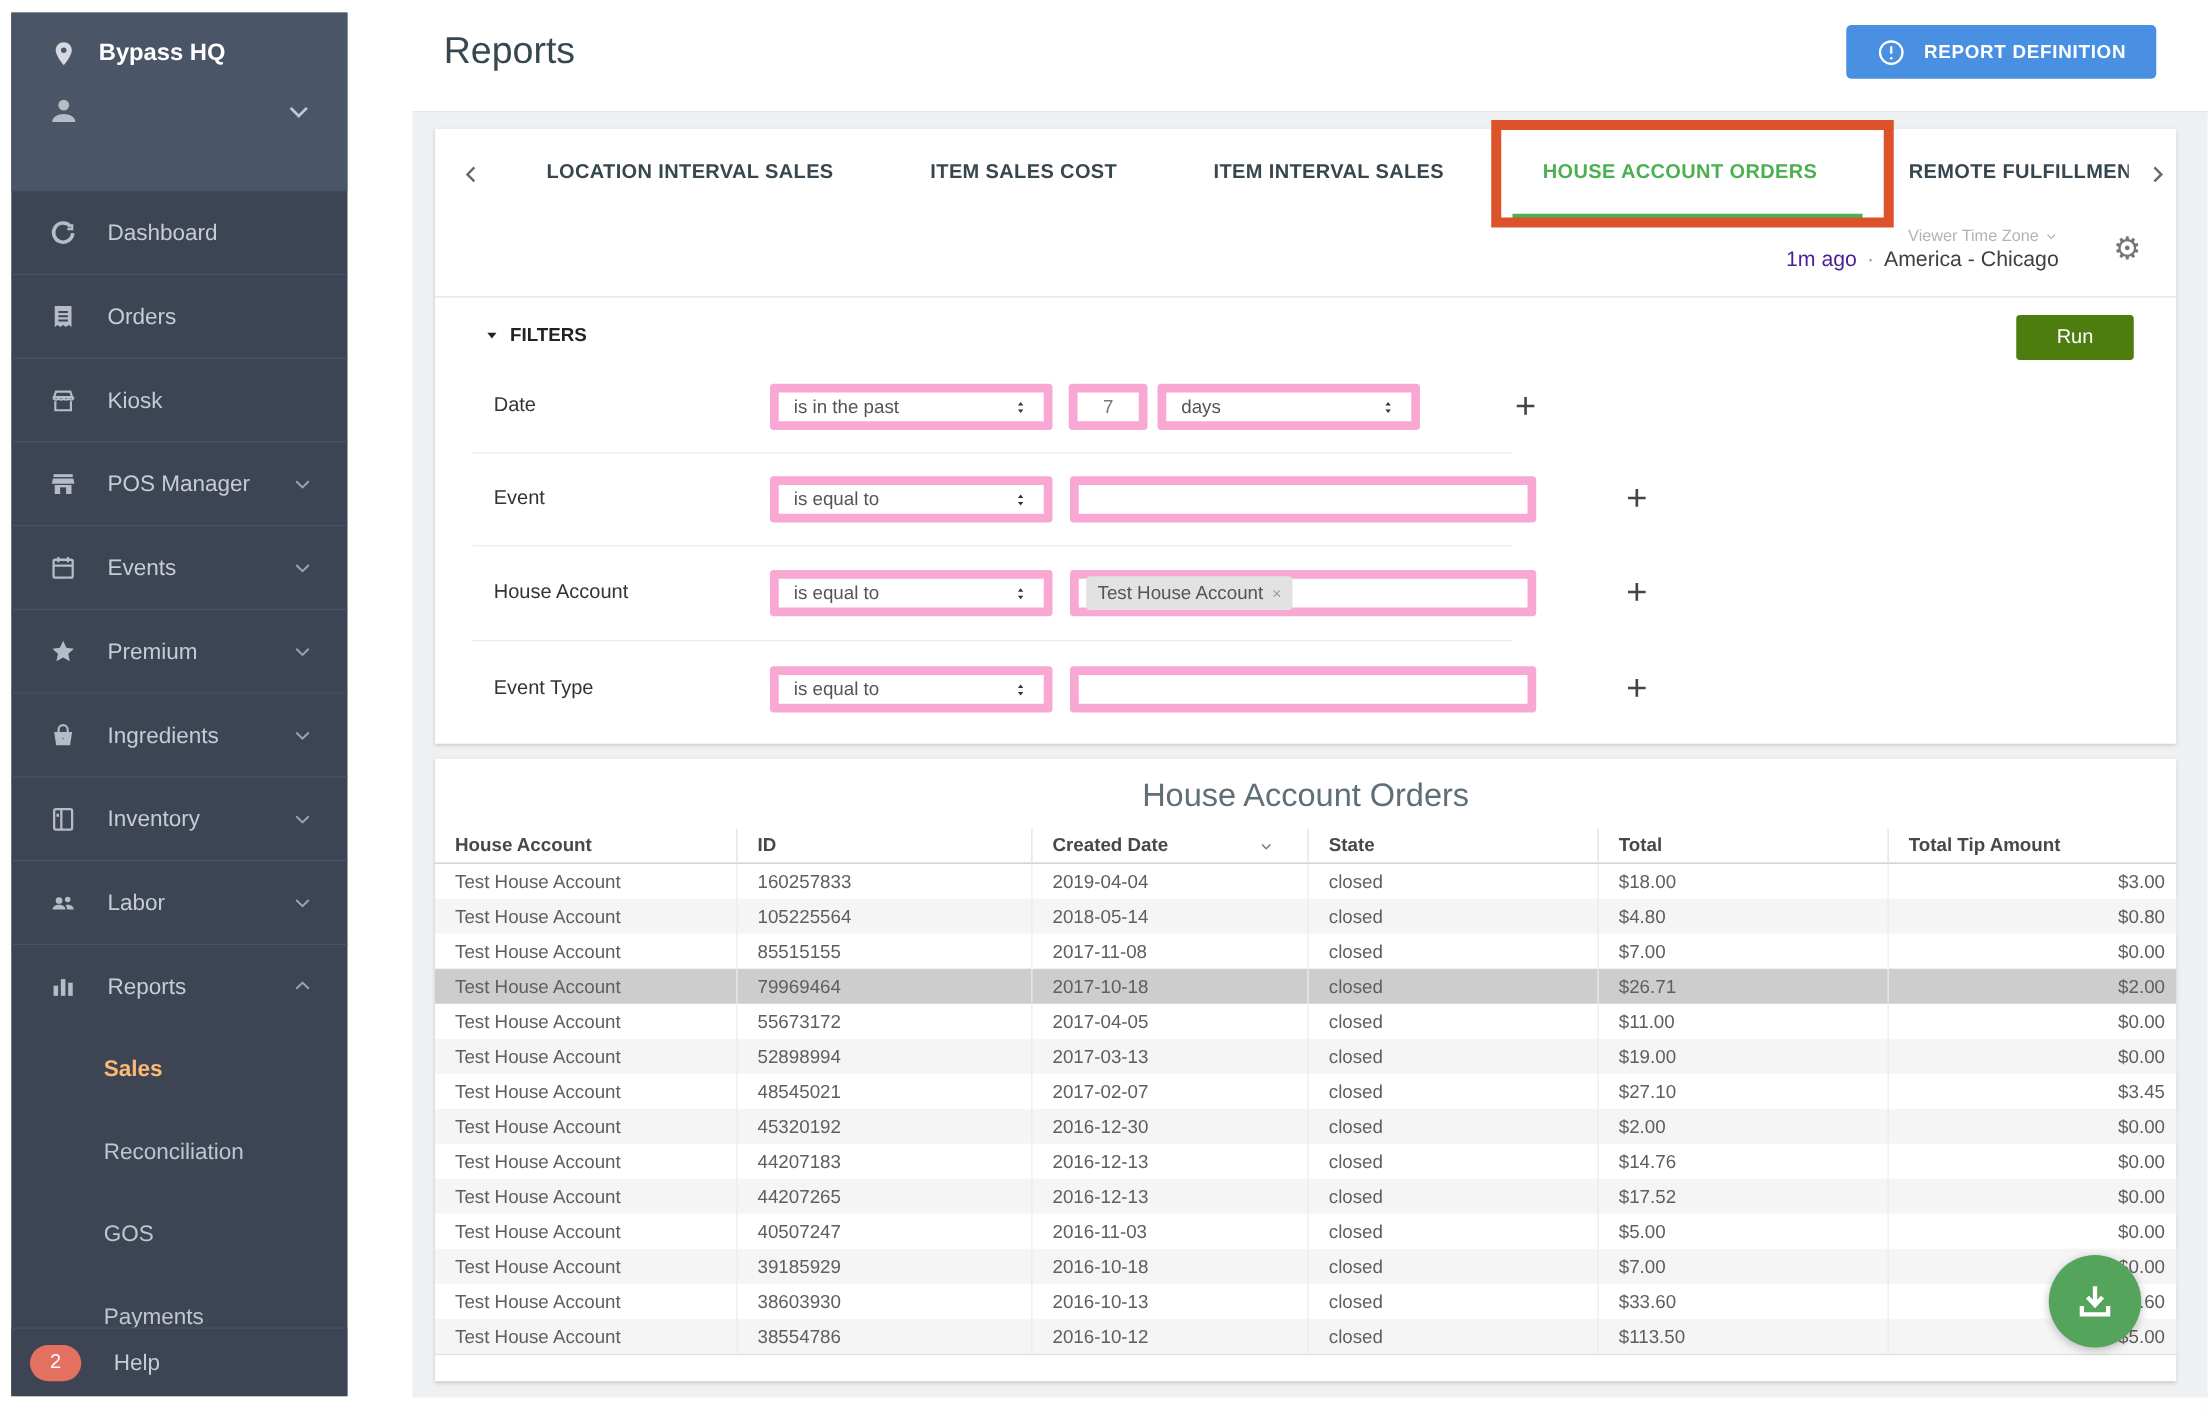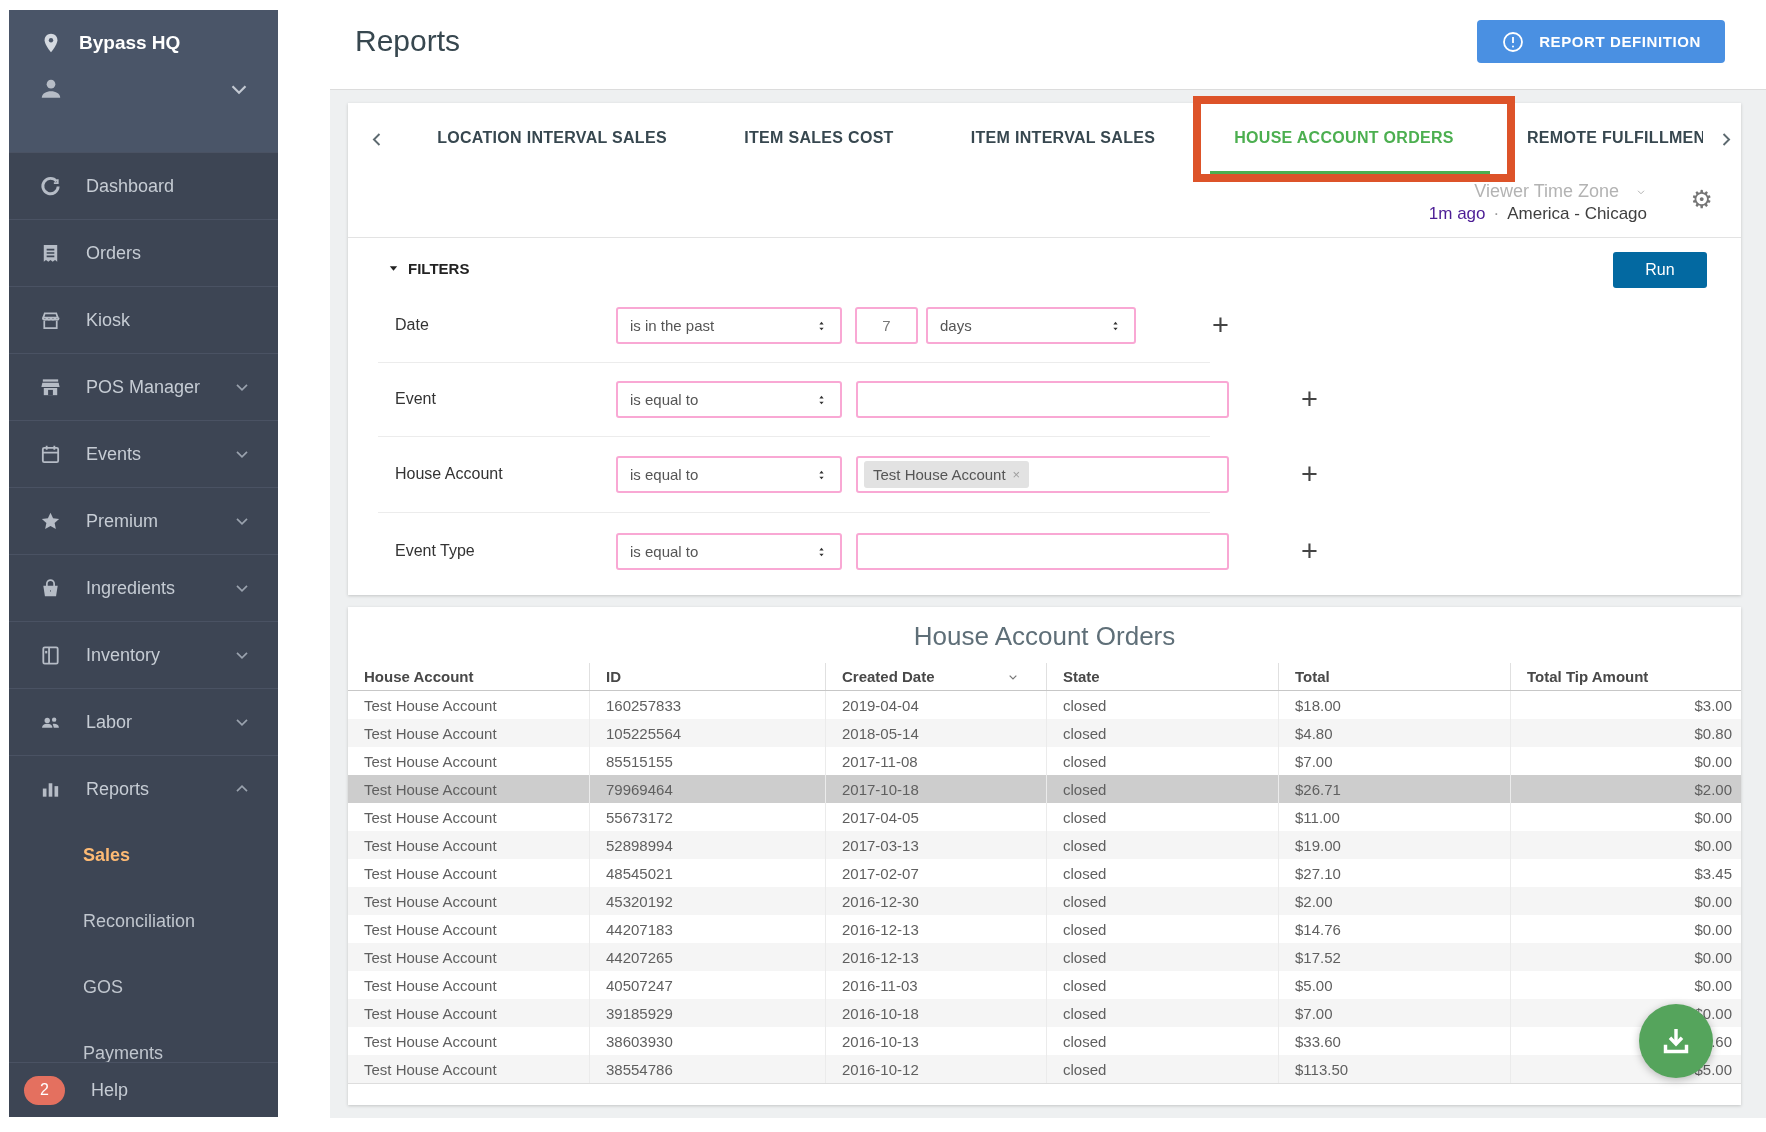--- a/index.html
+++ b/index.html
@@ -65,43 +65,43 @@
   .tab.clipped { transform:none; overflow:hidden; width:176px; }
   .tab-chev { position:absolute; top:27px; cursor:pointer; color:#5d6a70; }
   .tab-chev svg { width:19px; height:19px; }
   .tab-indicator { position:absolute; left:862px; top:68px; width:280px; height:4px;
                    background:#4caf50; }
   .annotation-box { position:absolute; left:845px; top:-7px; width:322px; height:86px;
                     border:8px solid #dd5329; pointer-events:none; z-index:5; }
 
   
   .meta { position:absolute; right:94px; top:78px; text-align:right; }
-  .tz-label { font-size:18px; color:#b3b3b3; display:flex; align-items:center;
-              justify-content:flex-end; gap:16px; cursor:pointer; }
+  .tz-label { font-size:13px; color:#b3b3b3; display:flex; align-items:center;
+              justify-content:flex-end; gap:4px; cursor:pointer; }
   .tz-label svg { width:12px; height:12px; color:#b3b3b3; }
   .tz-row { font-size:17px; color:#3f3f3f; margin-top:2px; }
   .tz-row .ago { color:#4c1d95;text-align:center; }
   .tz-row .dot { color:#999; margin:0 8px; }
   .gear { position:absolute; right:28px; top:84px; font-size:25px; color:#757575;
           cursor:pointer; line-height:1; }
   .card-divider { position:absolute; left:0; top:134px; width:100%; height:1px;
                   background:#e3e3e3; }
 
   
   .filters-head { position:absolute; left:40px; top:157px; font-size:15px;
                   font-weight:bold; color:#222; display:flex; align-items:center;
                   gap:9px; cursor:pointer; }
   .filters-head svg { width:11px; height:11px; }
   .run-btn { position:absolute; left:1265px; top:149px; width:94px; height:36px;
-             background:#0369a1; color:#fff; border:none; border-radius:3px;
+             background:#4d7c0f; color:#fff; border:none; border-radius:3px;
              font-size:16px; font-family:inherit; cursor:pointer; }
   .f-row { position:absolute; left:0; width:100%; height:37px; }
   .f-label { position:absolute; left:47px; top:8px; font-size:16px; color:#333; }
   .f-select, .f-input { position:absolute; top:0; height:37px; background:#fff;
-                        border:2px solid #f9a8d4; border-radius:3px; font-size:15px;
+                        border:7px solid #f9a8d4; border-radius:3px; font-size:15px;
                         color:#555; display:flex; align-items:center;
                         padding:0 12px; }
   .f-select { justify-content:space-between; cursor:pointer; }
   .updown svg { width:13px; height:16px; }
   .f-num { justify-content:center; color:#777; }
   .f-plus { position:absolute; top:1px; font-size:29px; font-weight:300;
             color:#444; cursor:pointer; line-height:34px; }
   .chip { background:#e2e2e2; border-radius:3px; padding:5px 9px; font-size:15px;
           color:#555; display:inline-flex; align-items:center; gap:7px; }
   .chip .x { color:#9e9e9e; font-size:13px; cursor:pointer; }

